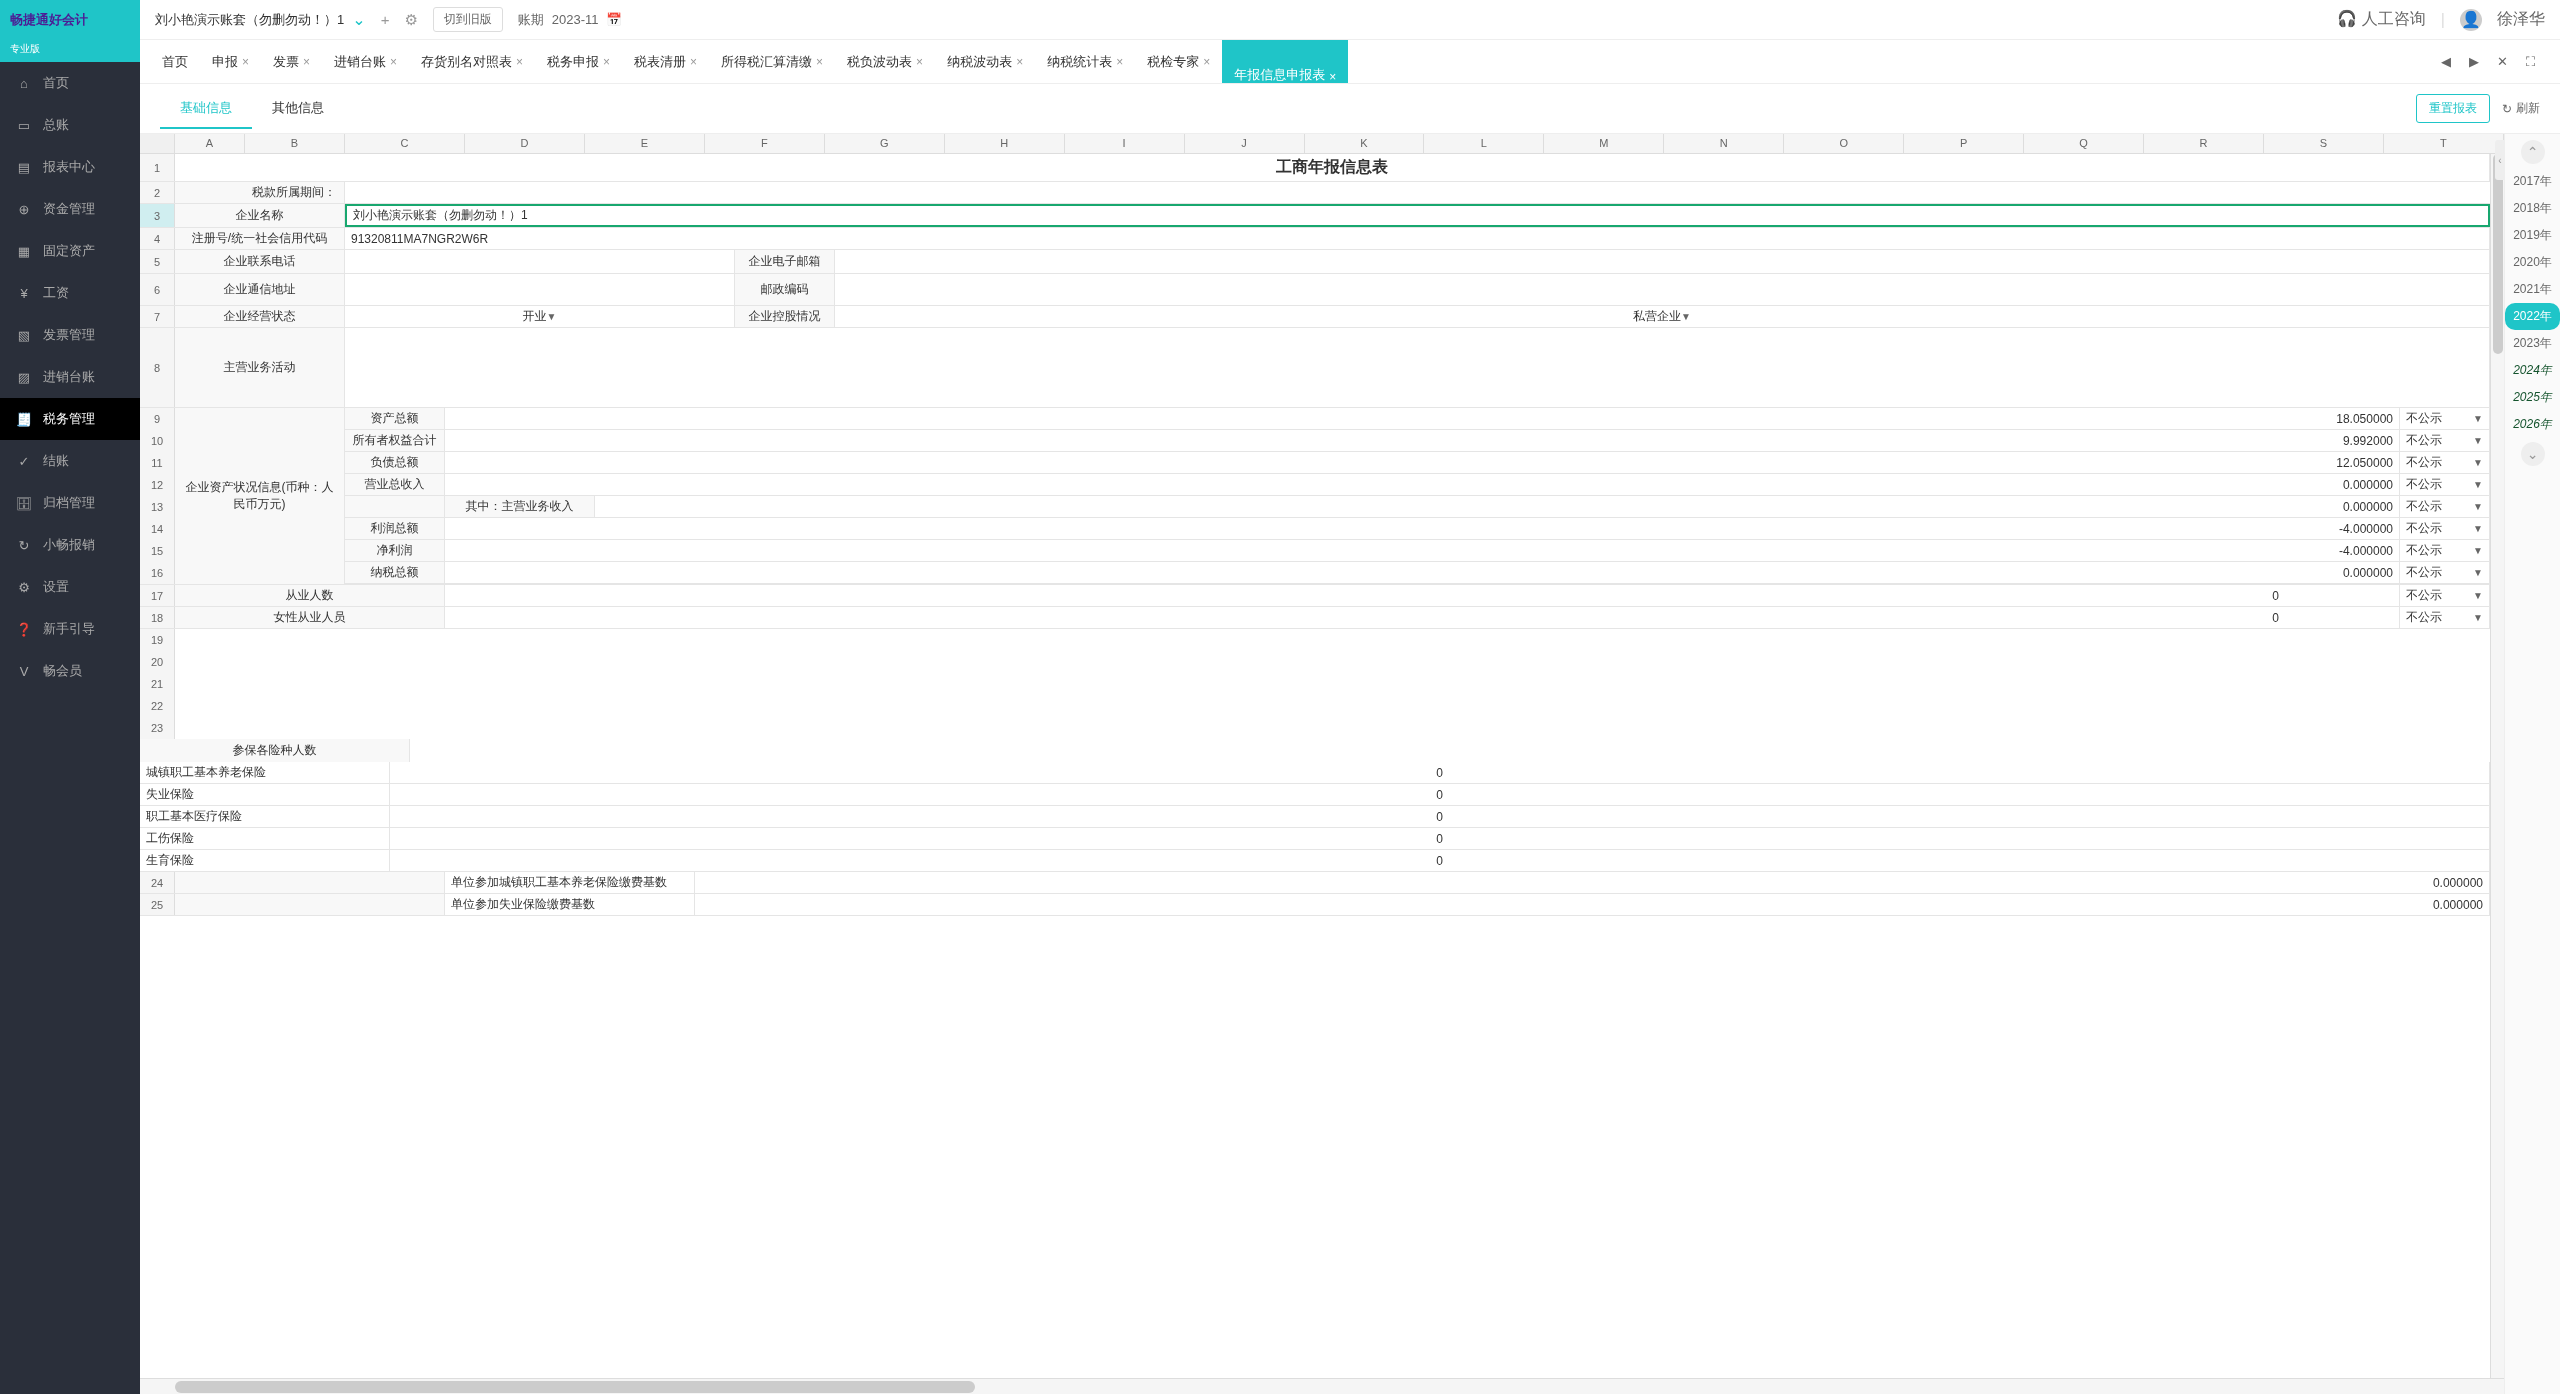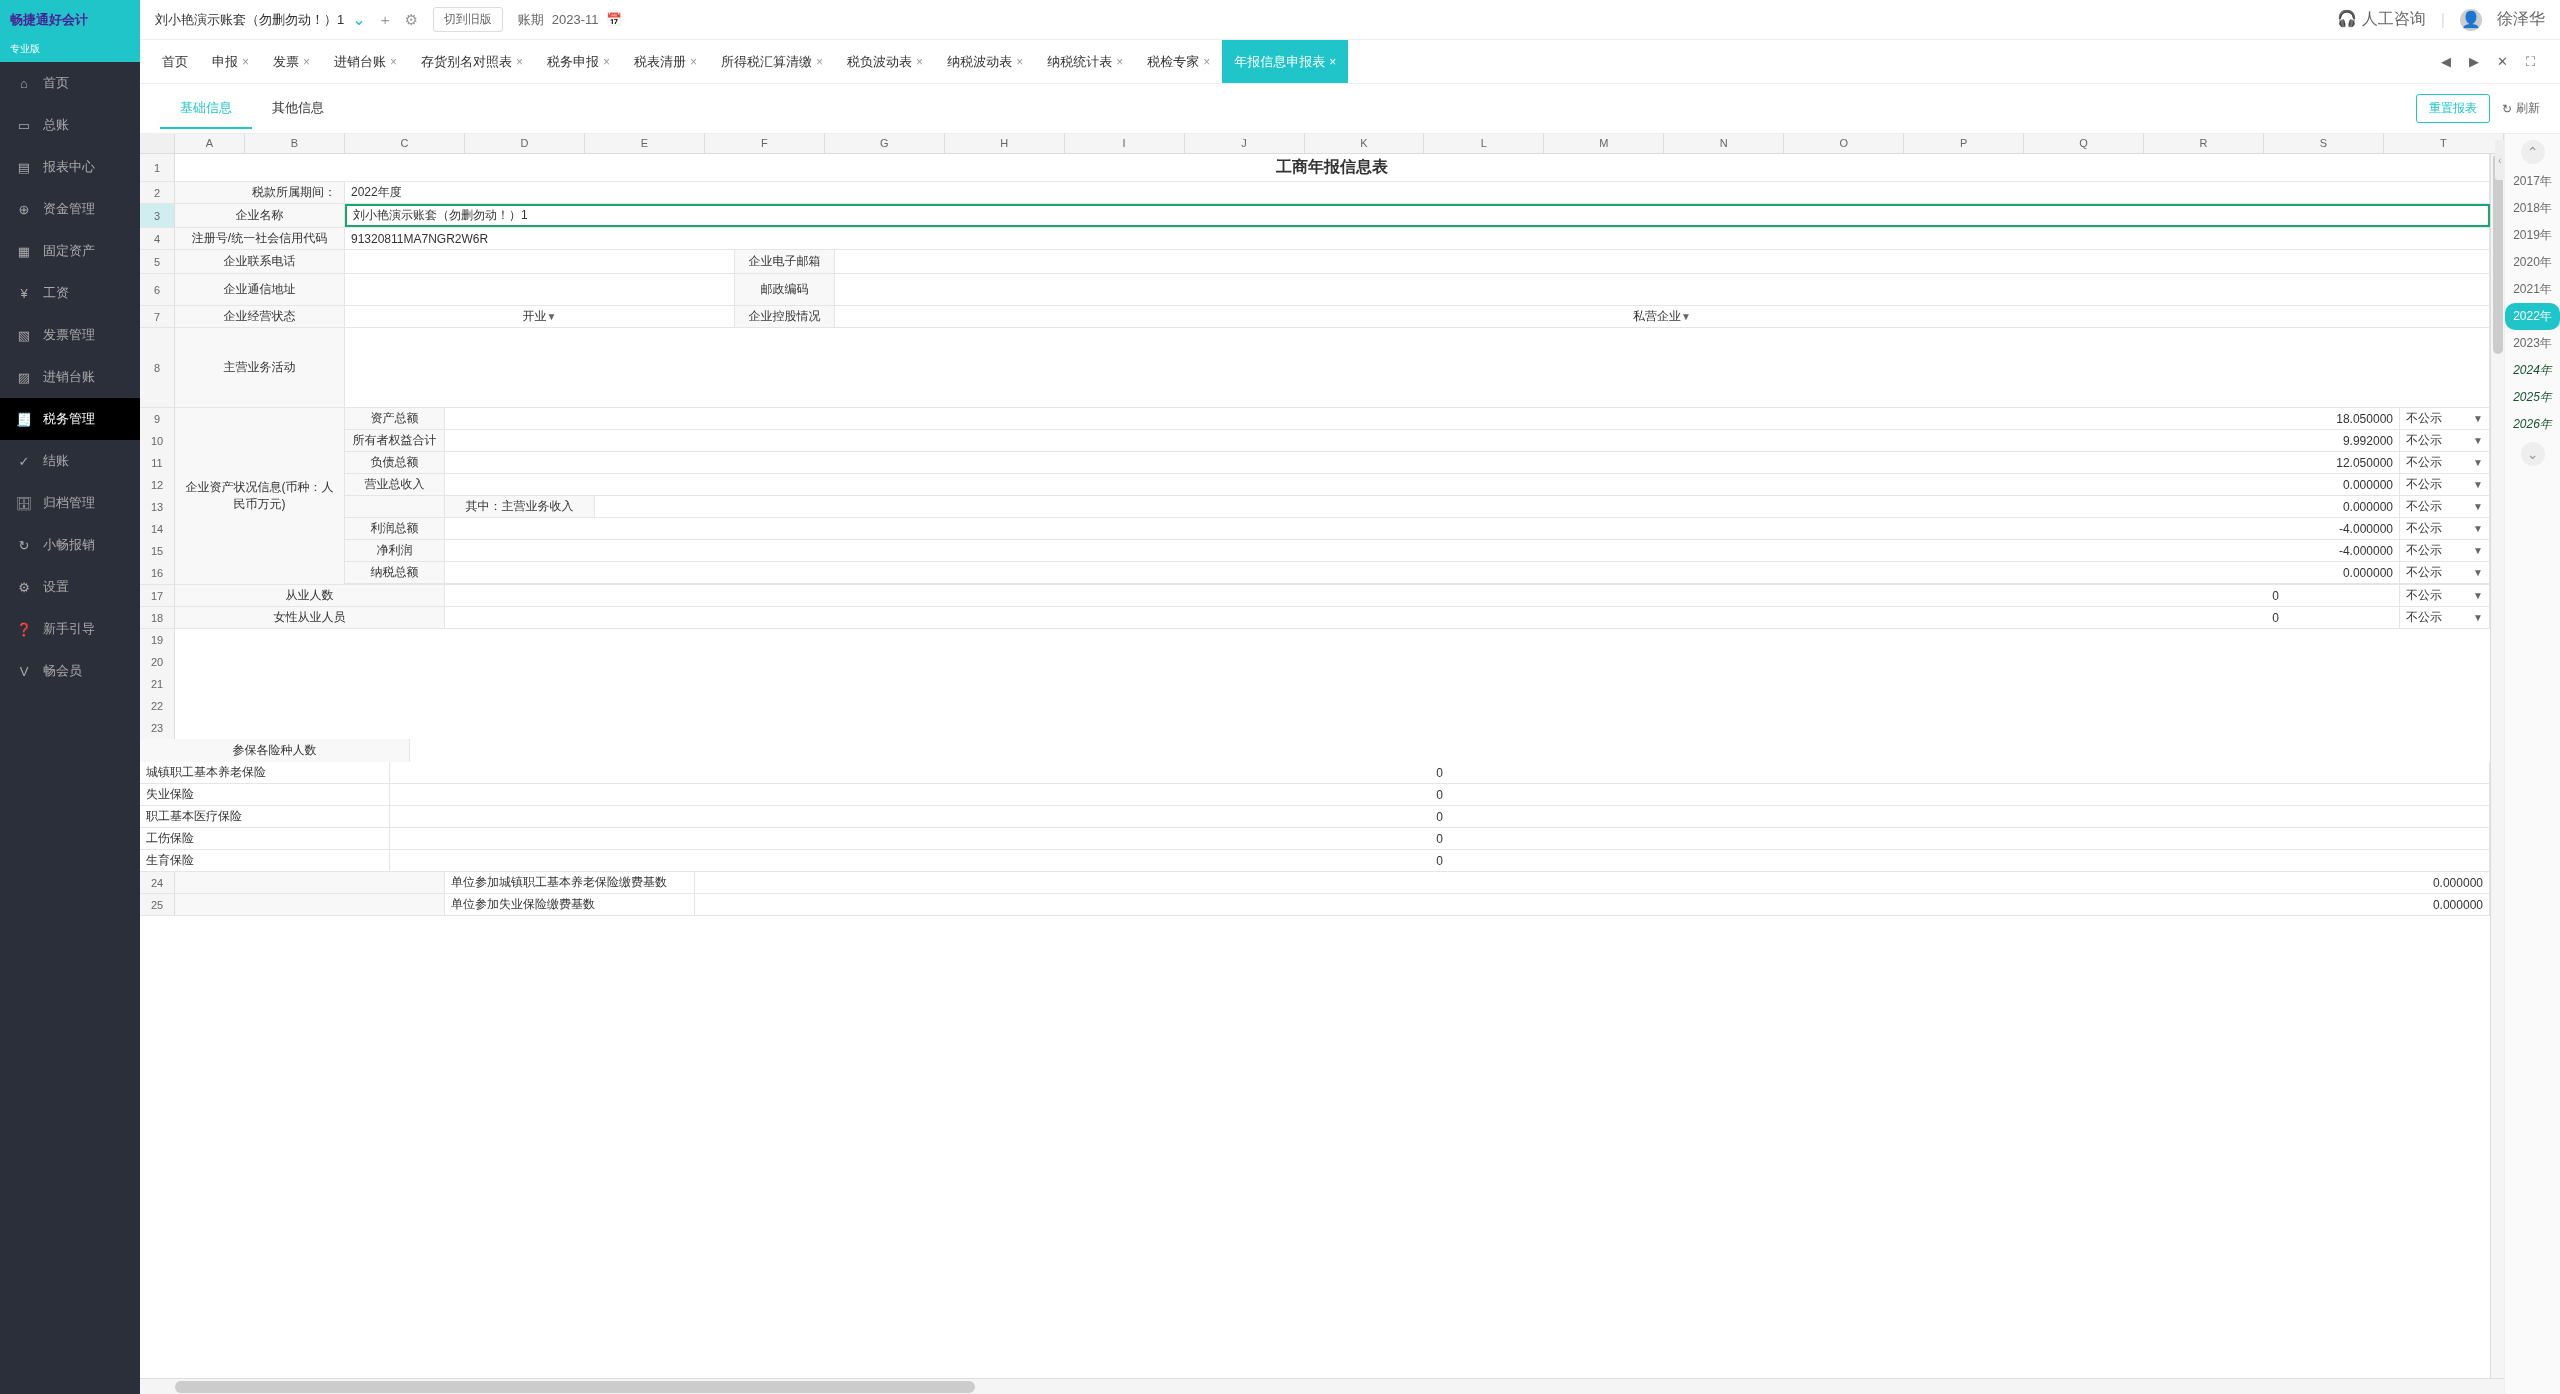--- a/index.html
+++ b/index.html
@@ -14,21 +14,21 @@
 .topbar { height: 40px; border-bottom: 1px solid #eee; display: flex; align-items: center; padding: 0 15px; gap: 15px; }
 .acct-select { color: #333; display: flex; align-items: center; gap: 8px; }
 .dropdown-arrow { color: #1fc5c8; font-size: 16px; }
 .top-icon { color: #999; cursor: pointer; font-size: 15px; }
 .old-btn { border: 1px solid #ddd; padding: 3px 10px; border-radius: 3px; font-size: 12px; color: #666; cursor: pointer; }
 .period { display: flex; align-items: center; gap: 8px; color: #666; }
 .topbar-right { margin-left: auto; display: flex; align-items: center; gap: 15px; color: #666; font-size: 16px; }
 .avatar { width: 22px; height: 22px; border-radius: 50%; background: #ccc; display: inline-flex; align-items: center; justify-content: center; color: #fff; }
 .tabs { height: 44px; border-bottom: 1px solid #eee; display: flex; align-items: center; padding: 0 10px; overflow: hidden; }
 .tab { padding: 0 12px; height: 44px; display: flex; align-items: center; gap: 4px; cursor: pointer; white-space: nowrap; font-size: 13px; }
-.tab.active { background: #1fc5c8; color: #fff; }
+.tab.active { background: #1fc5c8; color: #fff; align-items: flex-end; }
 .tab-close { font-size: 12px; color: #999; }
 .tab.active .tab-close { color: #fff; }
 .tab-ctrl { display: flex; gap: 8px; margin-left: auto; padding: 0 10px; }
 .tab-ctrl span { cursor: pointer; color: #666; padding: 2px 5px; }
 .toolbar { height: 50px; display: flex; align-items: center; padding: 0 20px; border-bottom: 1px solid #eee; }
 .sub-tabs { display: flex; }
 .sub-tab { padding: 10px 20px; cursor: pointer; font-size: 13px; border-bottom: 2px solid transparent; }
 .sub-tab.active { color: #1fc5c8; border-bottom-color: #1fc5c8; }
 .toolbar-right { margin-left: auto; display: flex; gap: 12px; align-items: center; }
 .btn-reset { border: 1px solid #1fc5c8; color: #1fc5c8; padding: 5px 12px; border-radius: 3px; background: #fff; cursor: pointer; font-size: 12px; }
@@ -260,21 +260,20 @@
         </div>
         <div style="flex:1;display:flex;min-height:0;">
           <div class="sheet-body" id="sheet-body">
               <div class="row" style="height:28px">
     <div class="row-header">1</div>
     <div class="cell title" style="flex:1">工商年报信息表</div>
   </div>
               <div class="row" style="height:22px">
     <div class="row-header">2</div>
     <div class="cell lbl" style="width:170px;justify-content:flex-end;padding-right:8px;">税款所属期间：</div>
-                <div class="cell " style="flex:1;">2022年度</div>
   </div>
               <div class="row" style="height:24px">
     <div class="row-header active">3</div>
     <div class="cell lbl" style="width:170px;">企业名称</div>
                 <div class="cell sel" style="flex:1">刘小艳演示账套（勿删勿动！）1</div>
   </div>
               <div class="row" style="height:22px">
     <div class="row-header">4</div>
     <div class="cell lbl" style="width:170px;">注册号/统一社会信用代码</div>
                 <div class="cell " style="flex:1;">91320811MA7NGR2W6R</div>

